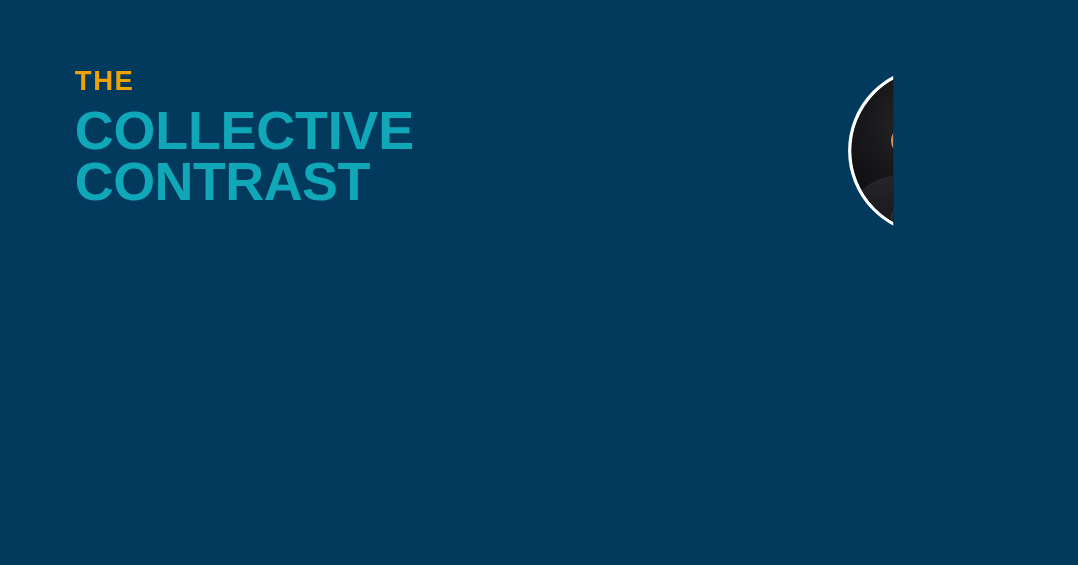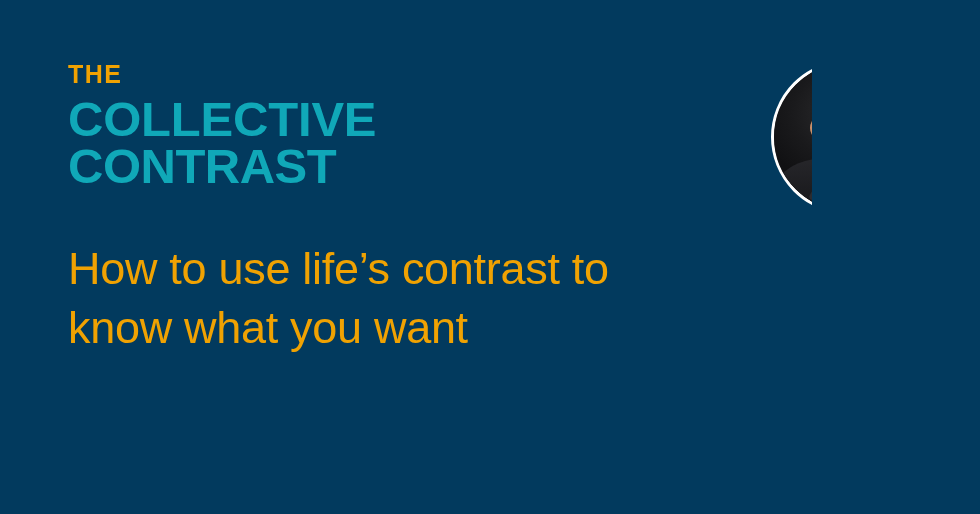--- a/index.html
+++ b/index.html
@@ -211,24 +211,20 @@
 <body>
 
 <div class="slide">
 
   <div class="brand">
     <div class="brand-the">THE</div>
     <div class="brand-line second">COLLECTIVE</div>
     <div class="brand-line">CONTRAST</div>
   </div>
 
-  <h1 class="headline">
-    <span class="headline-line">How to use life’s contrast to</span>
-    <span class="headline-line">know what you want</span>
-  </h1>
 
   <div class="avatar">
     <div class="avatar-photo">
       <div class="av-shoulders"></div>
       <div class="av-collar-l"></div>
       <div class="av-collar-r"></div>
       <div class="av-neck"></div>
       <div class="av-head"></div>
       <div class="av-ear-l"></div>
       <div class="av-ear-r"></div>

